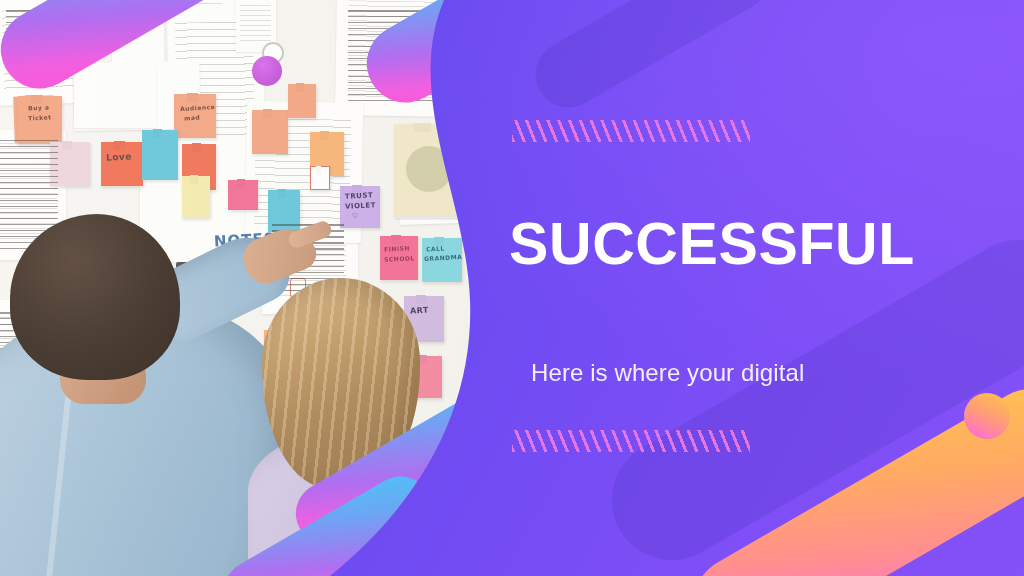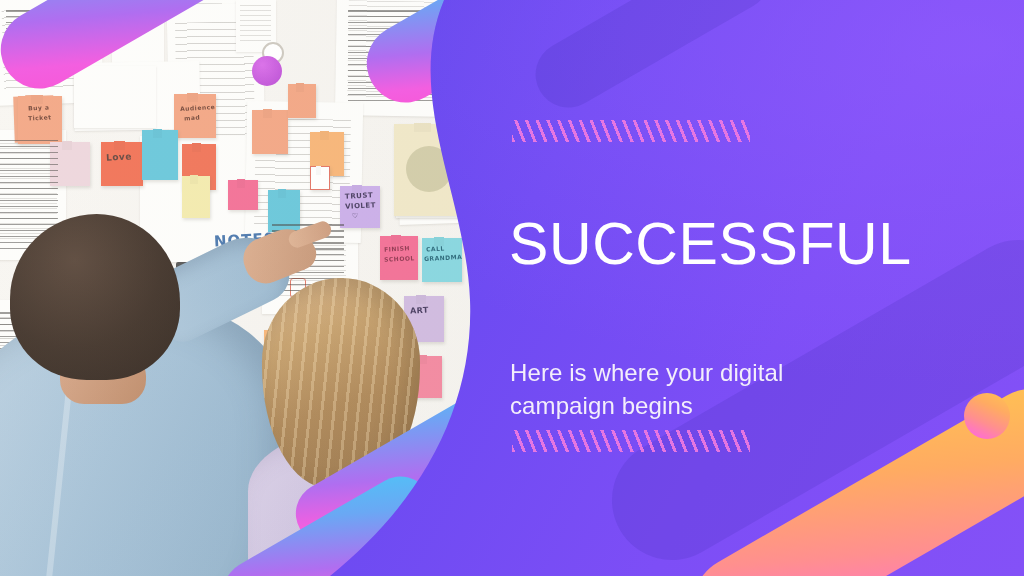--- a/index.html
+++ b/index.html
@@ -152,29 +152,29 @@
     position:absolute;height:22px;
     background:repeating-linear-gradient(68deg,
       #ef7ae0 0 3px, rgba(239,122,224,0) 3px 10px);
     opacity:.92;
   }
 
   
   .title{
     position:absolute;left:509px;top:176px;width:470px;
     color:#fff;font-size:59px;line-height:.98;letter-spacing:.6px;
-    font-weight:400;
+    font-weight:700;
   }
   .title span{display:block;}
   .subtitle{
     position:absolute;left:510px;top:333px;width:360px;
     color:#f3eefb;font-size:24px;line-height:1.36;font-weight:400;
     letter-spacing:.1px;
   }
-  .subtitle span{display:block;}
+  .subtitle span{display:block;margin-left:21px;}
 </style>
 </head>
 <body>
 
 <div id="slide">
 
   <div class="photo">
     <div class="wall"></div>
 
     <div class="paper lines" style="left:-6px;top:-4px;width:108px;height:108px;transform:rotate(-2deg);"></div>
@@ -297,16 +297,15 @@
 
   <div class="stripes" style="left:512px;top:120px;width:238px;"></div>
   <div class="stripes" style="left:512px;top:430px;width:238px;"></div>
 
   <h1 class="title">
     <span>SUCCESSFUL</span>
   </h1>
 
   <p class="subtitle">
     <span>Here is where your digital</span>
-    <span>campaign begins</span>
   </p>
 
 </div>
 
 </body></html>

